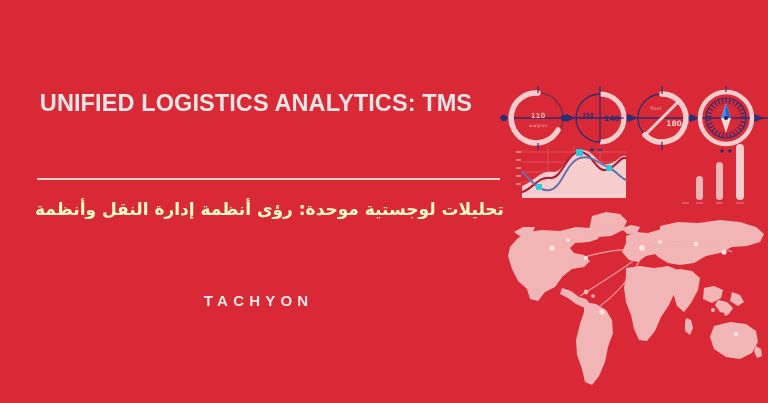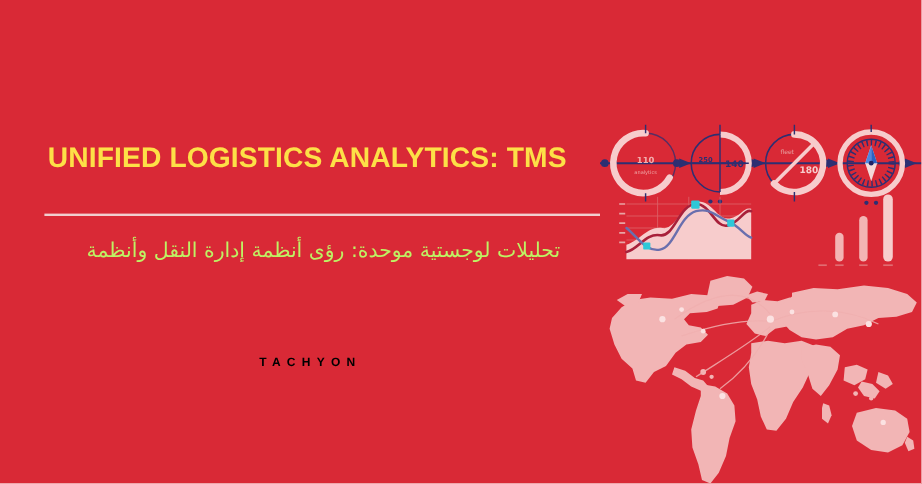--- a/index.html
+++ b/index.html
@@ -38,21 +38,21 @@
     line-height: 1.28;
   }
   .headline-line {
     display: block;
     font-family: "Liberation Sans", sans-serif;
     font-weight: 700;
     font-size: 23.5px;
     letter-spacing: 0.1px;
     white-space: nowrap;
   }
-  .headline-line-1 { color: #fde047; margin-top: 28px; }
+  .headline-line-1 { color: #e5e5e5; }
   .headline-line-2 { color: #0d0d0d; }
 
   #title-divider {
     position: absolute;
     left: 37px;
     top: 178px;
     width: 463px;
     height: 1.6px;
     background: #f3dcdc;
     opacity: .92;
@@ -62,54 +62,53 @@
     position: absolute;
     left: 0;
     top: 196px;
     width: 512px;
     text-align: center;
     direction: rtl;
     line-height: 1.62;
   }
   .subhead-line {
     display: block;
-    color: #bef264;
+    color: #fef9c3;
     font-family: "DejaVu Sans", sans-serif;
     font-size: 17px;
-    font-weight: 400;
+    font-weight: 700;
     white-space: nowrap;
     padding-left: 27px;
   }
 
   #logo {
     position: absolute;
     left: 0;
     top: 292px;
     width: 512px;
     text-align: center;
   }
   #logo-wordmark {
     display: inline-block;
-    color: #000000;
+    color: #e5e5e5;
     font-family: "Liberation Sans", sans-serif;
-    font-size: 10px;
+    font-size: 15px;
     font-weight: 700;
     letter-spacing: 5.2px;
     text-indent: 5.2px;
   }
 
   
   #graphics {
     position: absolute;
     left: 500px;
     top: 0;
     width: 268px;
     height: 349px;
     z-index: 3;
-    margin-top: 18px;
   }
   #graphics svg { display: block; }
 </style>
 </head>
 <body>
 
 <div id="banner">
 
   <div id="graphics">
     <svg width="268" height="403" viewBox="0 0 268 403" xmlns="http://www.w3.org/2000/svg">

